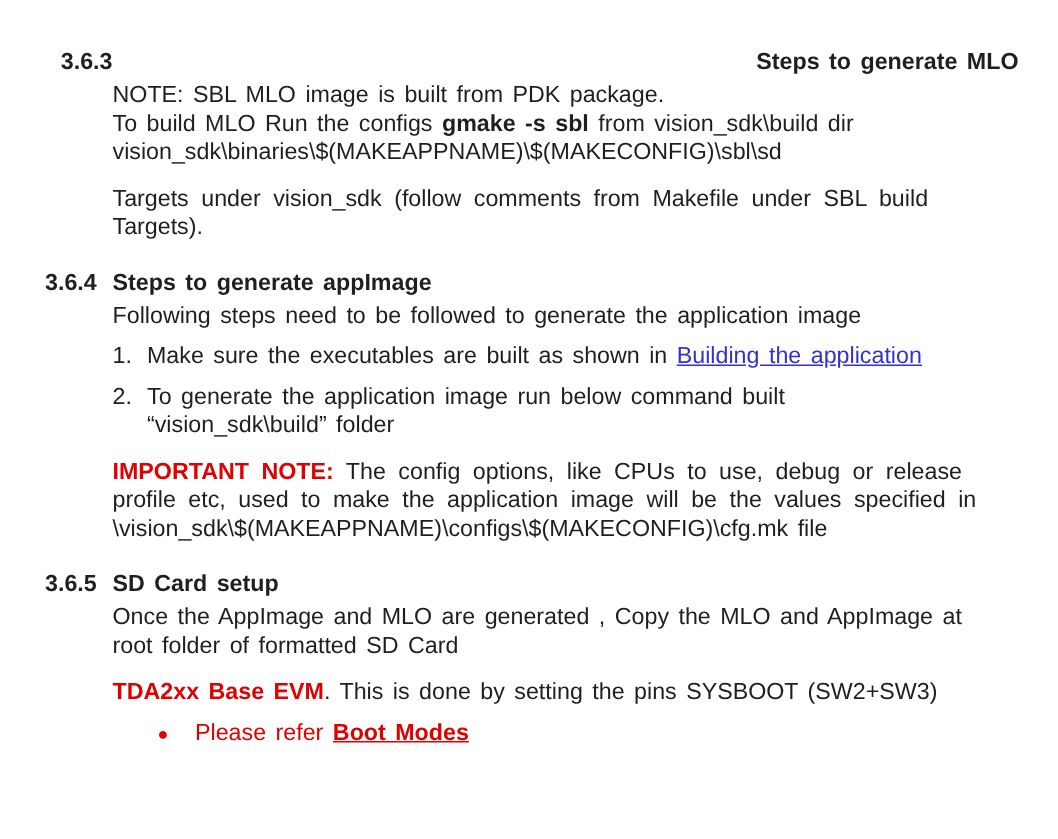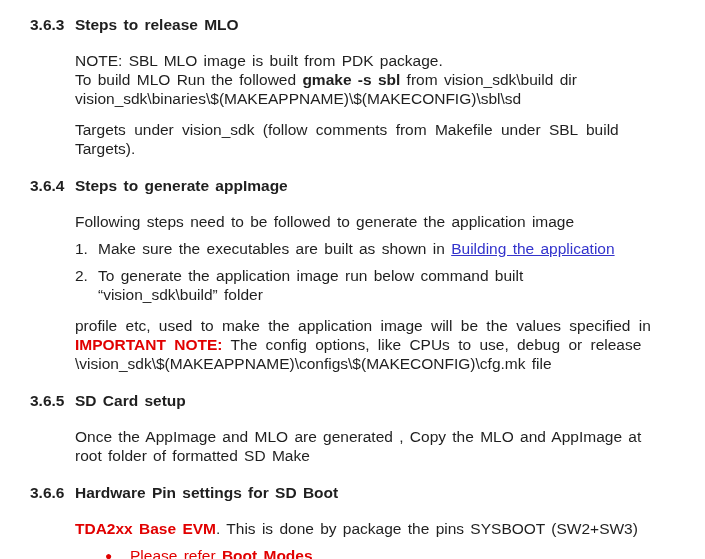--- a/index.html
+++ b/index.html
@@ -11,50 +11,50 @@
   html,body{margin:0;padding:0;}
   body{
     width:705px;height:559px;background:#ffffff;overflow:hidden;
     font-family:"Liberation Sans","DejaVu Sans",sans-serif;
     font-size:15.5px;line-height:19px;color:var(--ink);
     word-spacing:2px;
   }
   .doc{padding:14px 26px 0 30px;}
   
   .h{display:grid;grid-template-columns:45px 1fr;margin-top:18px;}
-  .h:first-child{margin-top:1px;}
+  .h:first-child{margin-top:18px;text-align:right;}
   .h-num,.h-title{font-weight:bold;}
   
   .block{margin-left:45px;}
   .para{margin-top:12px;}
-  .h + .para{margin-top:17px;}
+  .h + .para{margin-top:3px;}
   .list{margin-top:7px;}
   .li{display:grid;grid-template-columns:23px 1fr;margin-top:8px;}
   .li.ul-li{margin-left:30px;grid-template-columns:25px 1fr;}
   .li .marker{white-space:pre;}
   .ul-li .marker{color:var(--red);font-size:12px;line-height:19px;padding-top:1px;}
   .ln{display:block;white-space:pre;}
   .ln.just{word-spacing:4px;}
   .seg-b{font-weight:bold;}
   .seg-rb{font-weight:bold;color:var(--red);}
   .seg-r{color:var(--red);}
   .seg-link{color:var(--blue);text-decoration:underline;cursor:pointer;}
   .seg-rbul{color:var(--red);font-weight:bold;text-decoration:underline;cursor:pointer;}
 </style>
 </head>
 <body style="background: rgb(255, 255, 255);">
 
 <div class="doc">
     <div class="h">
       <span class="h-num">3.6.3</span>
-      <span class="h-title">Steps to release MLO</span>
+      <span class="h-title">Steps to generate MLO</span>
     </div>
     <div class="para block">
       <div class="ln"><span>NOTE: SBL MLO image is built from PDK package.</span></div>
-      <div class="ln"><span>To build MLO Run the followed </span><span class="seg-b">gmake -s sbl</span><span> from vision_sdk\build dir</span></div>
+      <div class="ln"><span>To build MLO Run the configs </span><span class="seg-b">gmake -s sbl</span><span> from vision_sdk\build dir</span></div>
       <div class="ln"><span>vision_sdk\binaries\$(MAKEAPPNAME)\$(MAKECONFIG)\sbl\sd</span></div>
     </div>
     <div class="para block">
       <div class="ln just"><span>Targets under vision_sdk (follow comments from Makefile under SBL build</span></div>
       <div class="ln"><span>Targets).</span></div>
     </div>
     <div class="h">
       <span class="h-num">3.6.4</span>
       <span class="h-title">Steps to generate appImage</span>
     </div>
@@ -70,38 +70,34 @@
       </div>
       <div class="li">
         <span class="marker">2.</span>
         <div class="li-content">
           <div class="ln"><span>To generate the application image run below command built</span></div>
           <div class="ln"><span>“vision_sdk\build” folder</span></div>
         </div>
       </div>
     </div>
     <div class="para block">
+      <div class="ln just"><span class="seg-rb">IMPORTANT NOTE:</span><span> The config options, like CPUs to use, debug or release</span></div>
       <div class="ln just"><span>profile etc, used to make the application image will be the values specified in</span></div>
-      <div class="ln just"><span class="seg-rb">IMPORTANT NOTE:</span><span> The config options, like CPUs to use, debug or release</span></div>
       <div class="ln"><span>\vision_sdk\$(MAKEAPPNAME)\configs\$(MAKECONFIG)\cfg.mk file</span></div>
     </div>
     <div class="h">
       <span class="h-num">3.6.5</span>
       <span class="h-title">SD Card setup</span>
     </div>
     <div class="para block">
       <div class="ln"><span>Once the AppImage and MLO are generated , Copy the MLO and AppImage at</span></div>
-      <div class="ln"><span>root folder of formatted SD Make</span></div>
-    </div>
-    <div class="h">
-      <span class="h-num">3.6.6</span>
-      <span class="h-title">Hardware Pin settings for SD Boot</span>
+      <div class="ln"><span>root folder of formatted SD Card</span></div>
     </div>
     <div class="para block">
-      <div class="ln"><span class="seg-rb">TDA2xx Base EVM</span><span>. This is done by package the pins SYSBOOT (SW2+SW3)</span></div>
+      <div class="ln"><span class="seg-rb">TDA2xx Base EVM</span><span>. This is done by setting the pins SYSBOOT (SW2+SW3)</span></div>
     </div>
     <div class="list block">
       <div class="li ul-li">
         <span class="marker">●</span>
         <div class="li-content">
           <div class="ln"><span class="seg-r">Please refer </span><span class="seg-rbul">Boot Modes</span></div>
         </div>
       </div>
     </div>
   </div>

